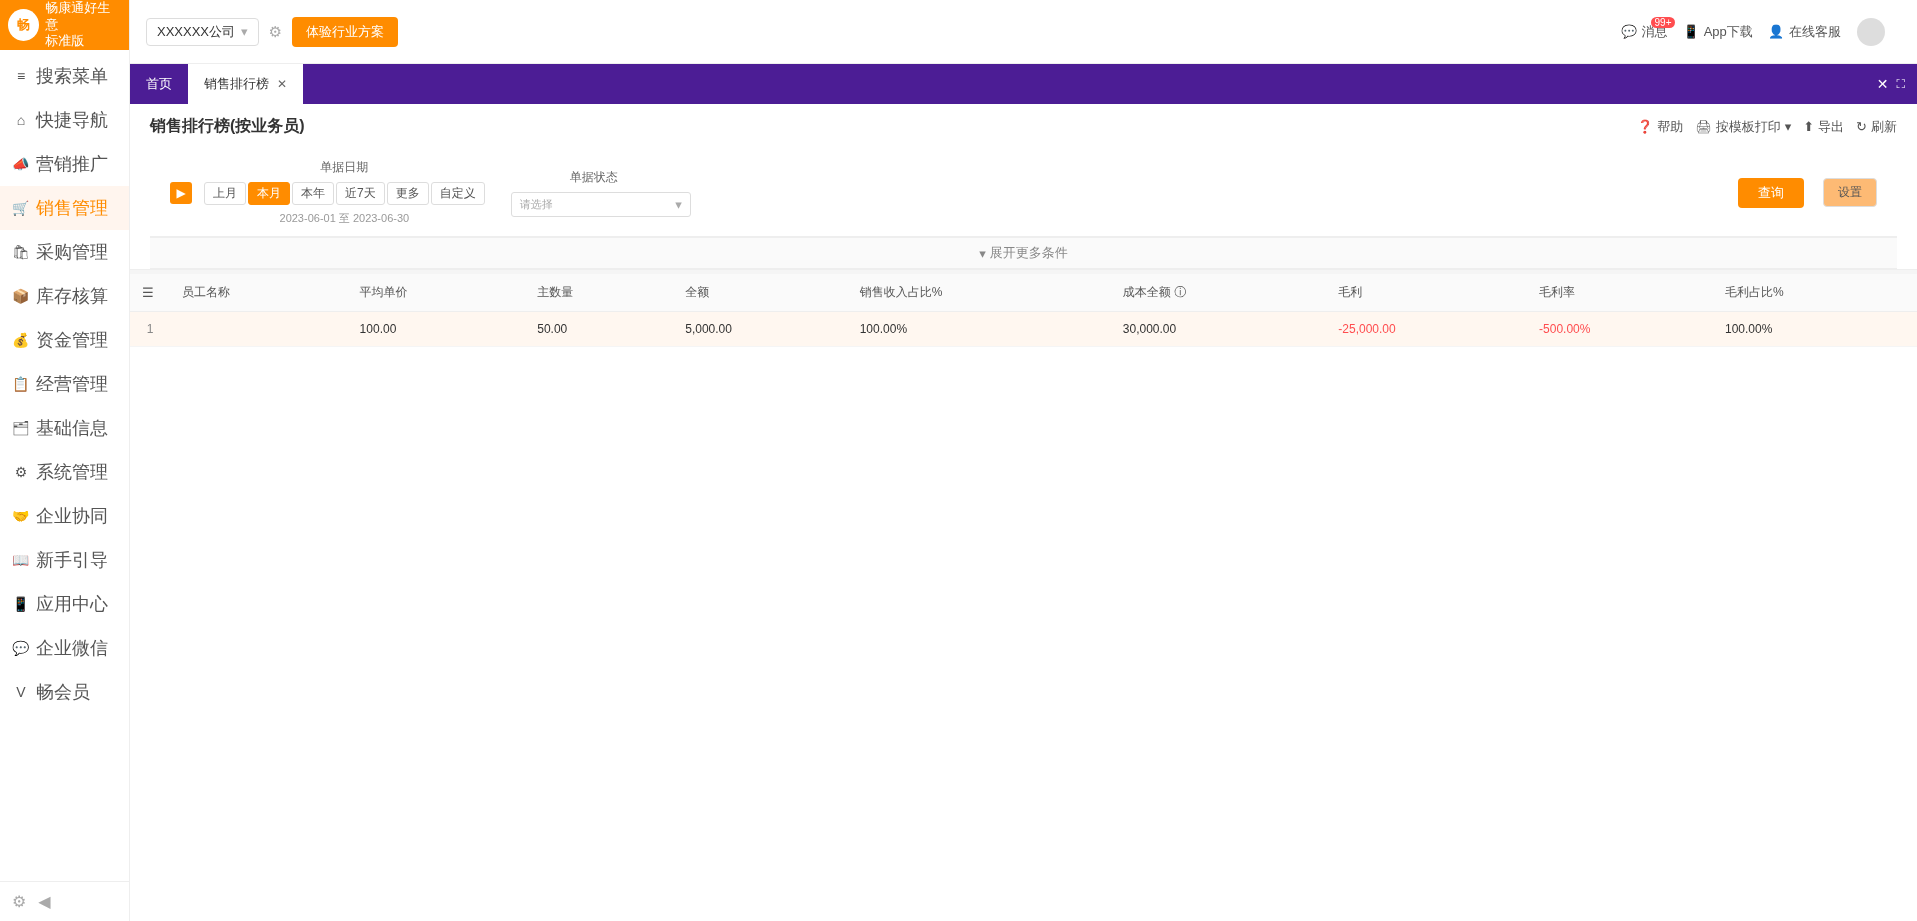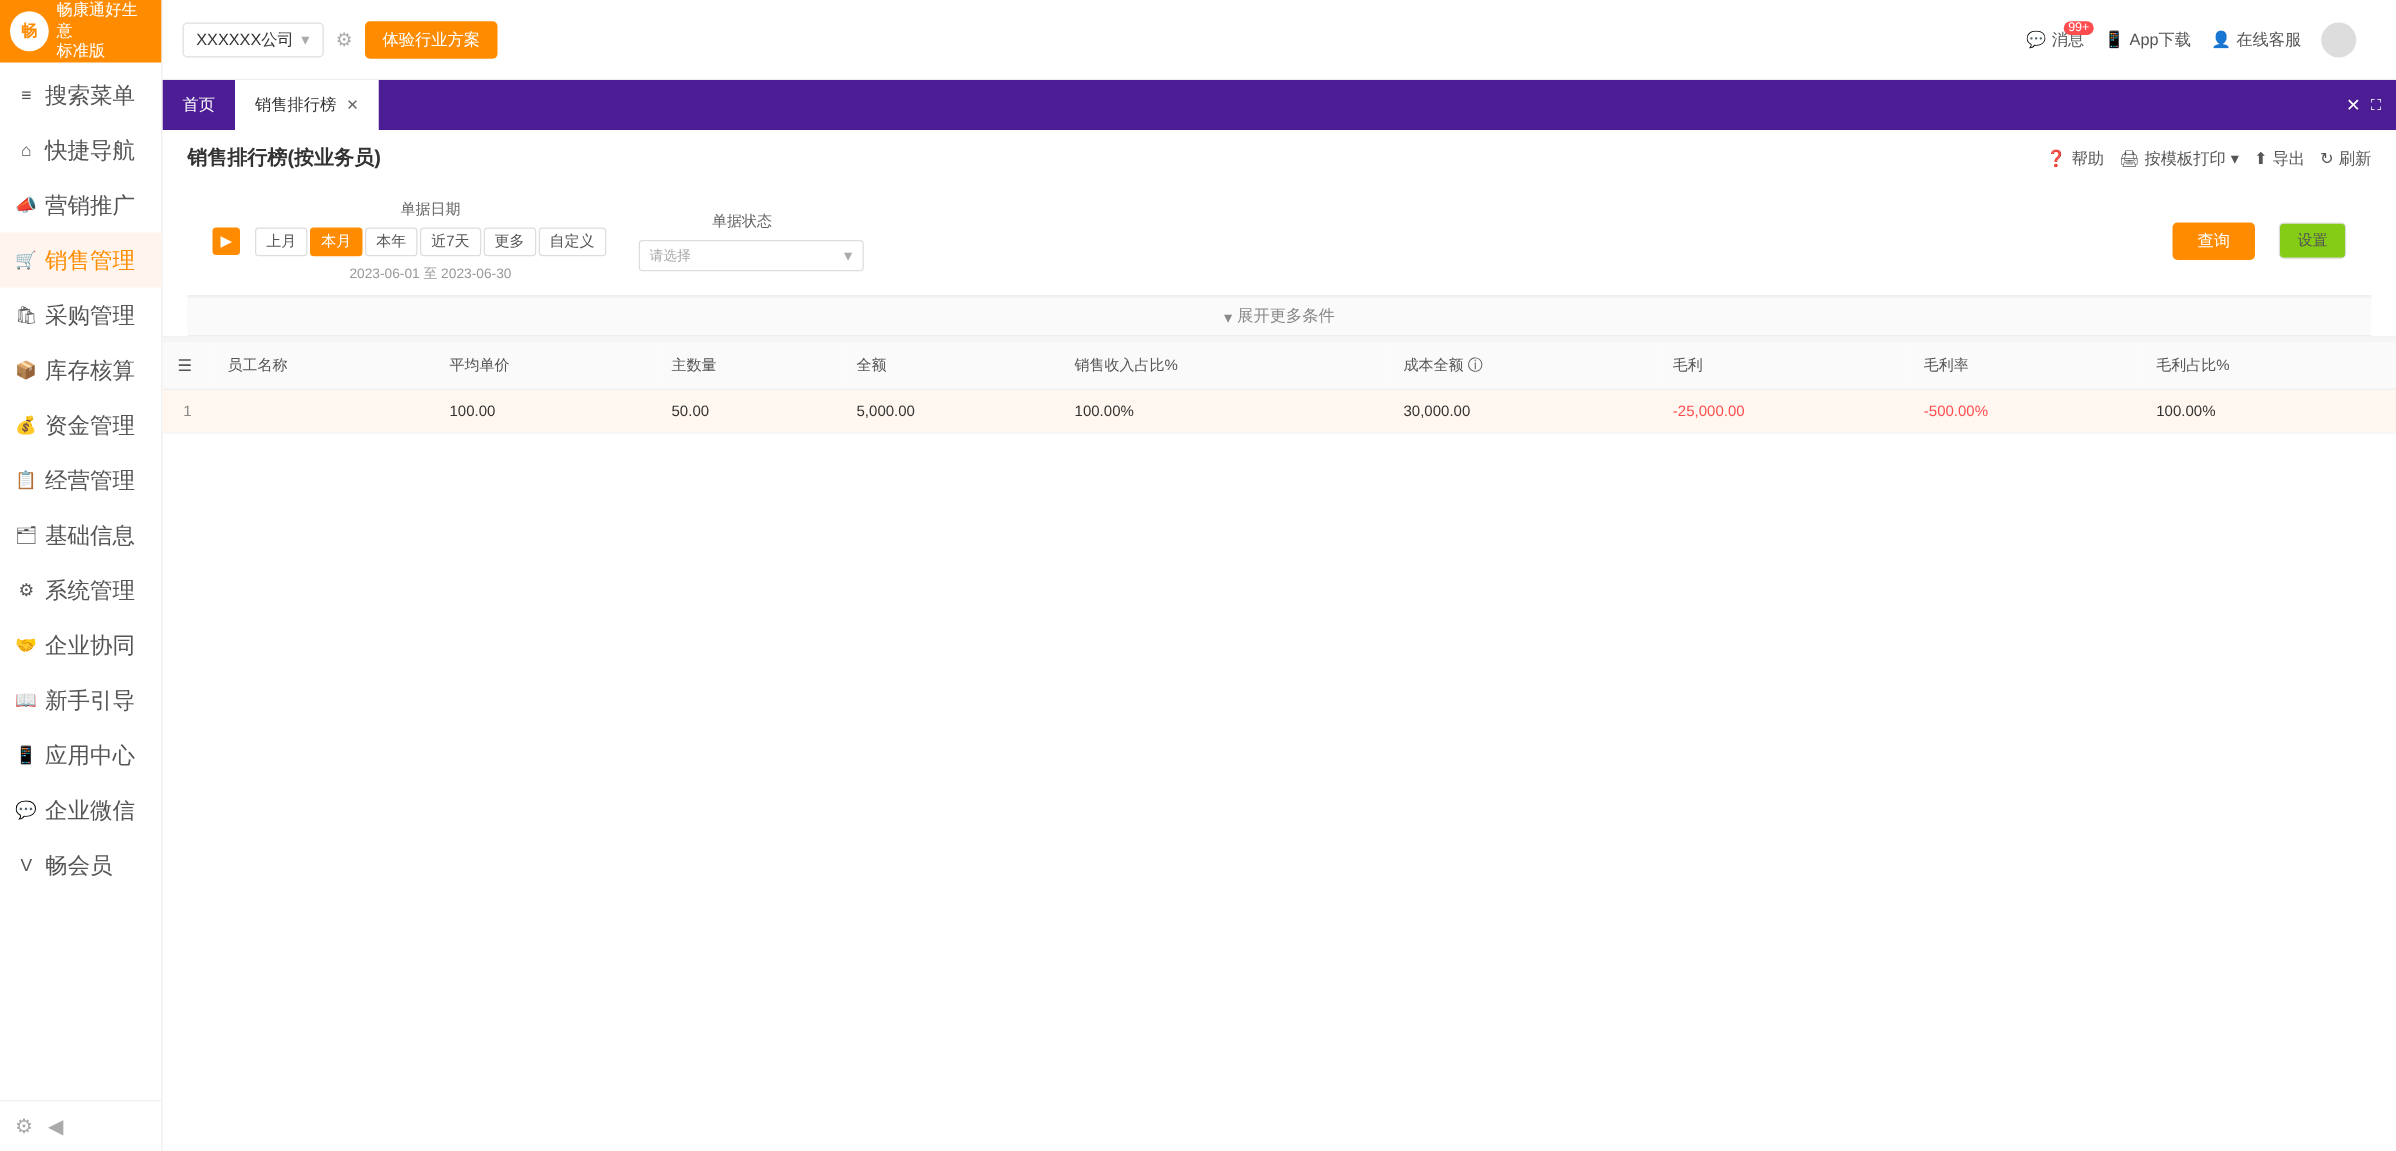--- a/index.html
+++ b/index.html
@@ -286,21 +286,21 @@
       background: #ff8c00;
       color: #fff;
       border: none;
       padding: 6px 20px;
       border-radius: 4px;
       cursor: pointer;
       font-size: 13px;
     }
     .filter-setting-btn {
       border: 1px solid #ddd;
-      background: #84cc16;
+      background: #fdba74;
       color: #555;
       padding: 5px 14px;
       border-radius: 4px;
       cursor: pointer;
       font-size: 12px;
     }
     .expand-more-row {
       background: #fafafa;
       border-top: 1px solid #eee;
       border-bottom: 1px solid #eee;

